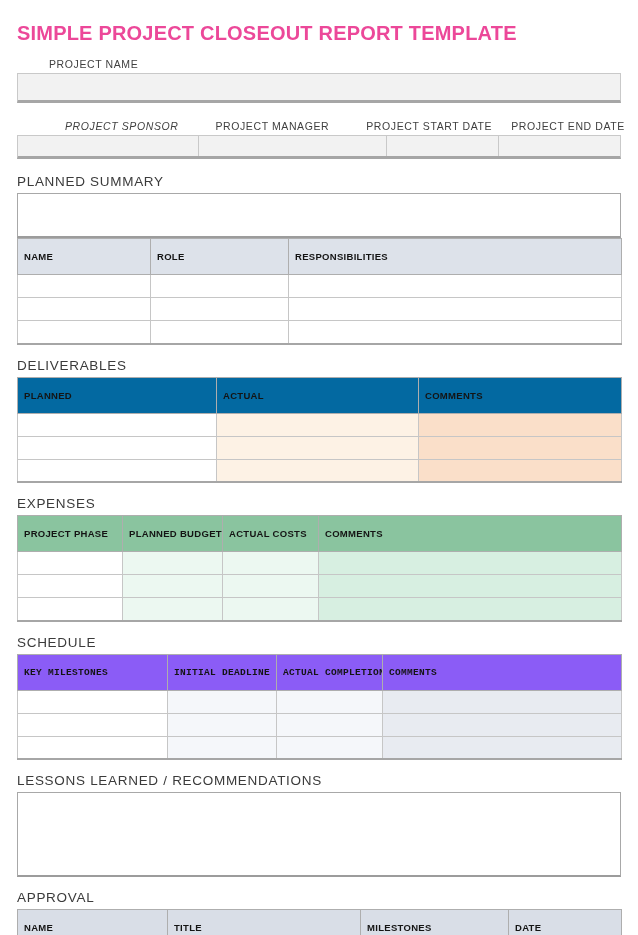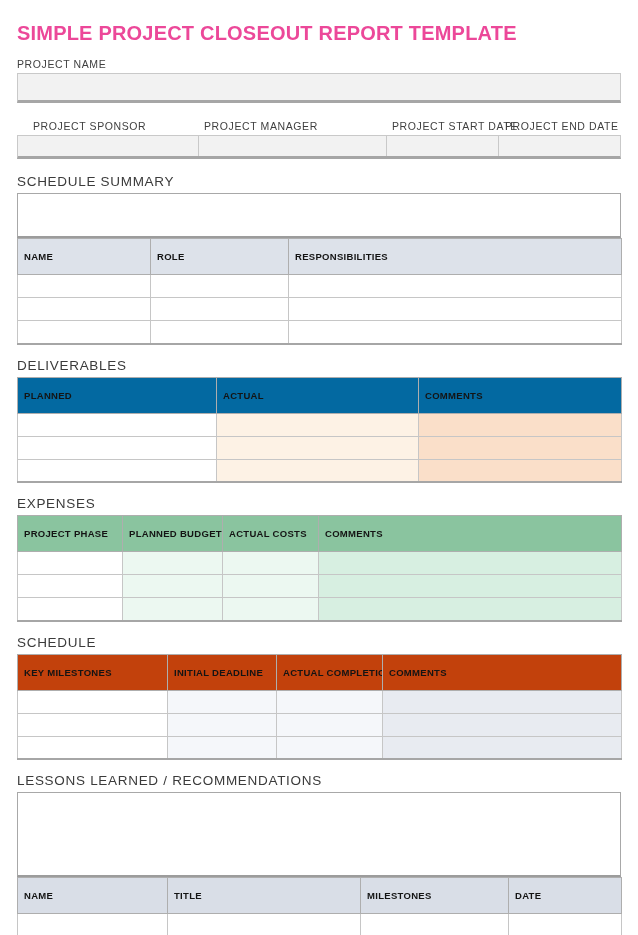--- a/index.html
+++ b/index.html
@@ -12,38 +12,38 @@
   }
   .page { padding: 22px 17px 0 17px; width: 638px; }
 
   .doc-title {
     font-size: 20px; font-weight: bold; color: #ec4899;
     letter-spacing: 0.2px; margin-bottom: 13px; white-space: nowrap;
   }
 
   .field-label {
     font-size: 10.5px; color: #3f3f3f; letter-spacing: 0.6px;
-    margin-bottom: 3px; white-space: nowrap;
+    margin-bottom: 3px; white-space: nowrap; margin-left: 32px;
   }
 
   .section-heading {
     font-size: 13.5px; color: #3b3b3b; letter-spacing: 0.7px;
     margin: 13px 0 4px 0; white-space: nowrap; font-weight: 400;
   }
 
   .input-strip {
     background: #f2f2f2;
     border: 1px solid #c9c9c9;
     border-bottom: 3px solid #a6a6a6;
   }
   .name-field { height: 30px; margin-bottom: 17px; }
 
   .multi-field-labels { display: flex; }
   .multi-field-labels .field-label { padding-left: 5px; }
-  .multi-field-labels .field-label:first-child { padding-left: 16px; }
+  .multi-field-labels .field-label:first-child { padding-left: 16px; font-style: italic; }
 
   .multi-field-row { display: flex; height: 24px; margin-bottom: 15px; }
   .multi-field-row .cell-field {
     height: 100%; border-right: 1px solid #c9c9c9;
   }
   .multi-field-row .cell-field:last-child { border-right: none; }
 
   .w-sponsor { width: 182px; }
   .w-manager { width: 188px; }
   .w-start   { width: 113px; }
@@ -80,21 +80,21 @@
   .tbl-deliv th { background: #0369a1; border-color: #dd8069; }
   .tbl-deliv td.col-actual   { background: #fdf2e5; }
   .tbl-deliv td.col-comments { background: #fadfc9; }
 
   
   .tbl-exp th { background: #8ac49f; border-color: #76b08b; }
   .tbl-exp td.col-light { background: #ecf8f1; }
   .tbl-exp td.col-comments { background: #d7efe1; }
 
   
-  .tbl-sched th { background: #c2410c; }
+  .tbl-sched th { background: #8b5cf6; font-family: Liberation Mono, monospace; }
   .tbl-sched td.col-light { background: #f5f7fa; }
   .tbl-sched td.col-comments { background: #e8ebf1; }
 
   
   .tbl-appr th {
     background: #d9dee7; font-weight: 400; color: #454545;
     font-size: 10px; height: 20px; letter-spacing: 0.5px;
   }
   .tbl-appr td { height: 44px; }
 </style>
@@ -114,21 +114,21 @@
     <div class="field-label w-start">PROJECT START DATE</div>
     <div class="field-label w-end">PROJECT END DATE</div>
   </div>
   <div class="input-strip multi-field-row">
     <div class="cell-field w-sponsor"></div>
     <div class="cell-field w-manager"></div>
     <div class="cell-field w-start"></div>
     <div class="cell-field w-end"></div>
   </div>
 
-  <div class="section-heading">SCHEDULE SUMMARY</div>
+  <div class="section-heading">PLANNED SUMMARY</div>
   <div class="big-box summary-box"></div>
 
   <table class="tbl tbl-roles">
     <colgroup>
         <col style="width:133px">
         <col style="width:138px">
         <col style="width:333px">
       </colgroup>
     <thead>
       <tr>
@@ -261,20 +261,21 @@
           <td class="col-light"></td>
           <td class="col-light"></td>
           <td class="col-comments"></td>
         </tr>
     </tbody>
   </table>
 
   <div class="section-heading">LESSONS LEARNED / RECOMMENDATIONS</div>
   <div class="big-box lessons-box"></div>
 
+  <div class="section-heading">APPROVAL</div>
   <table class="tbl tbl-appr">
     <colgroup>
         <col style="width:150px">
         <col style="width:193px">
         <col style="width:148px">
         <col style="width:113px">
       </colgroup>
     <thead>
       <tr>
         <th>NAME</th>

